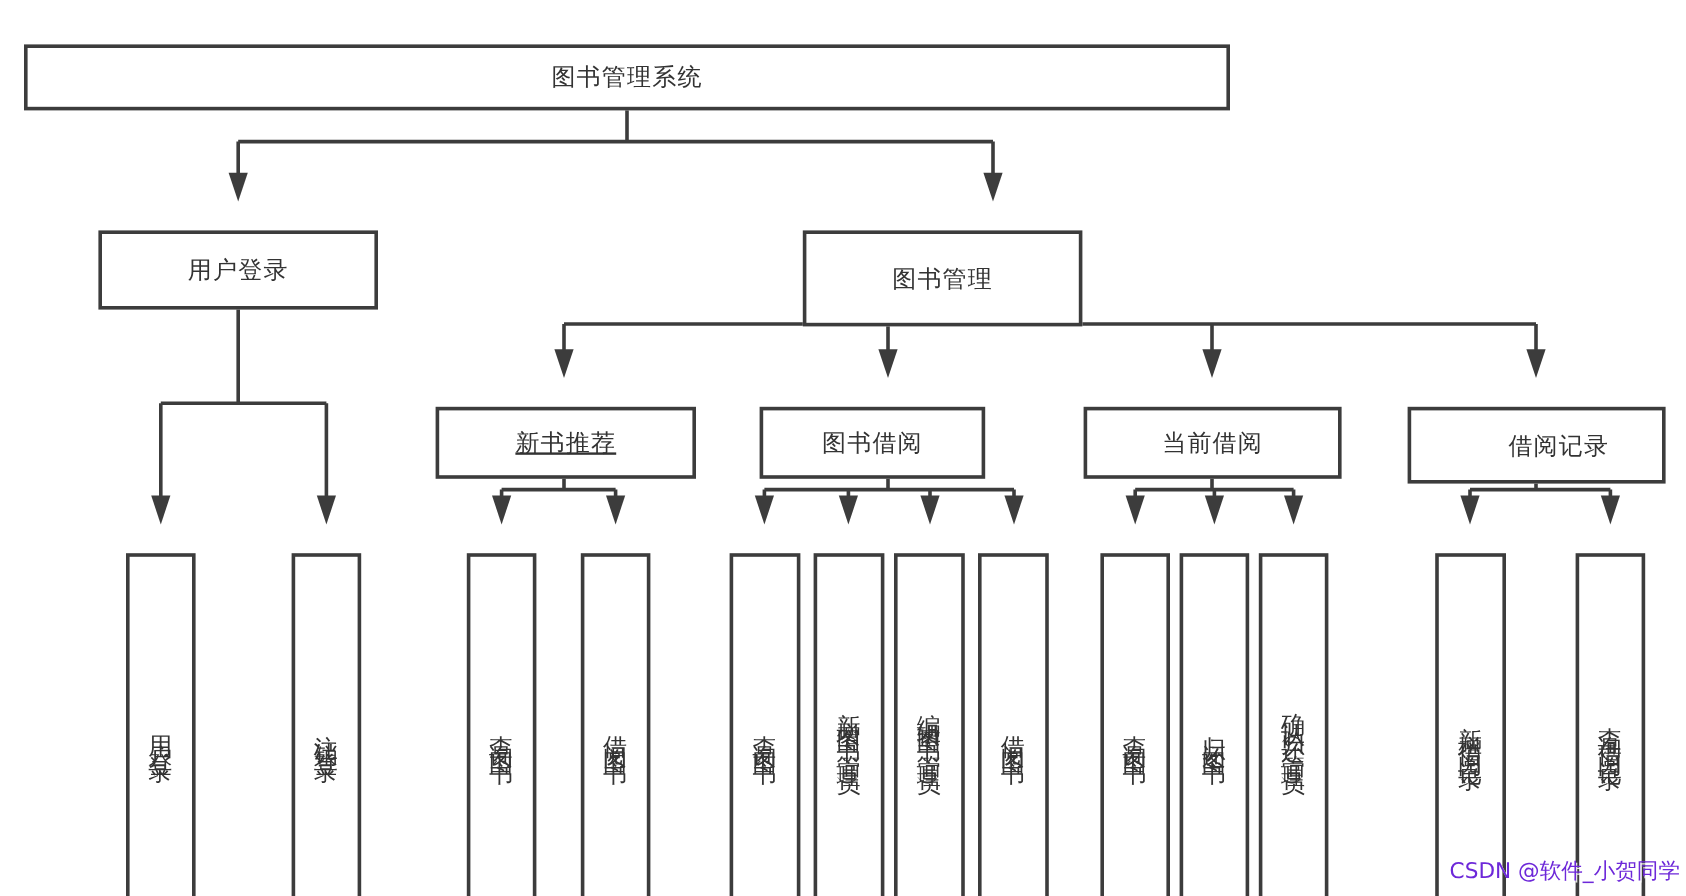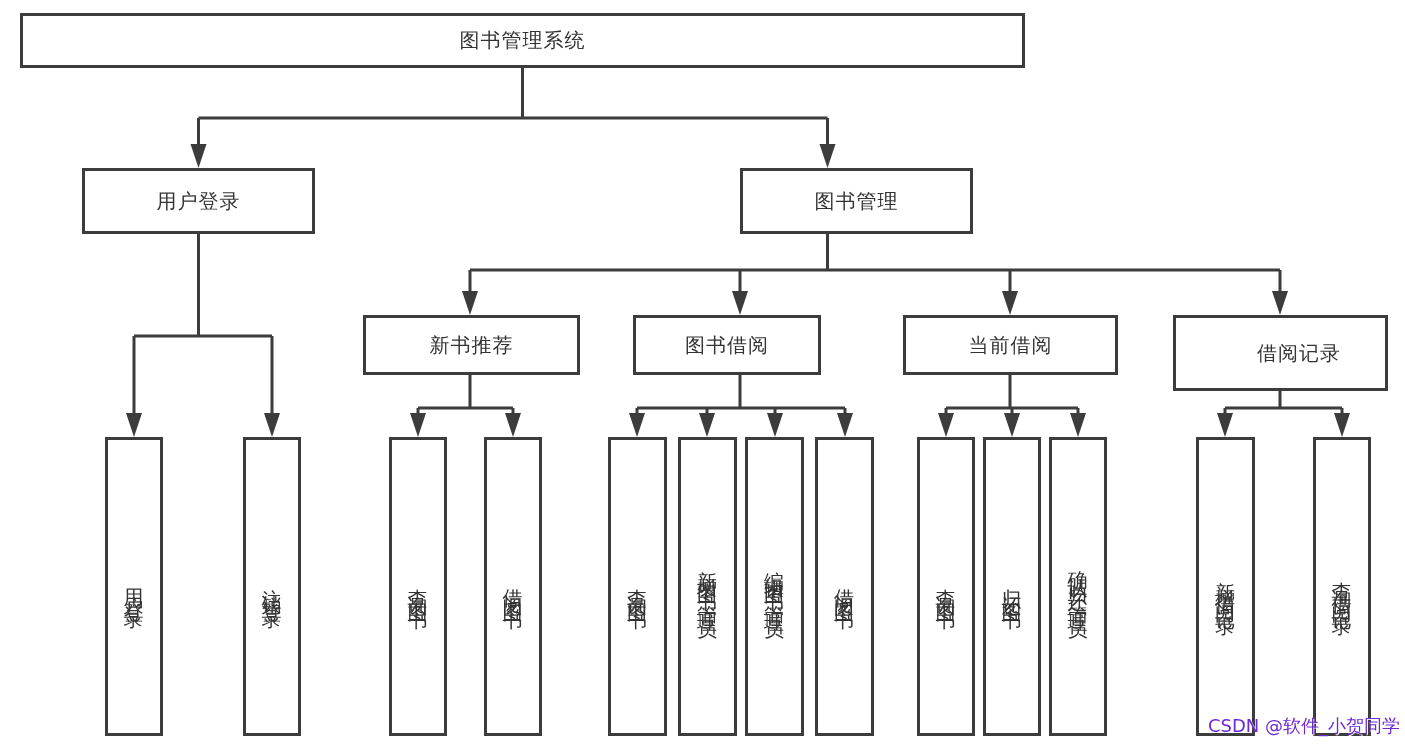--- a/index.html
+++ b/index.html
@@ -11,20 +11,21 @@
     overflow:hidden;
   }
   .connectors{position:absolute;left:0;top:0;width:1405px;height:747px;}
   .node{
     position:absolute;
     box-sizing:border-box;
     border:3px solid #3c3c3c;
     background:#ffffff;
     display:flex;align-items:center;justify-content:center;
     color:#333333;
+    margin-top:24px;
   }
   .node-h{font-size:20px;letter-spacing:1px;}
   .node-v{width:58px;height:299px;}
   .vtext{
     writing-mode:vertical-rl;
     text-orientation:mixed;
     font-size:20px;
     line-height:1;
     letter-spacing:7px;
     color:#333333;
@@ -91,34 +92,34 @@
     </g>
   </svg>
 
   <div class="node node-h" style="left:20px;top:13px;width:1005px;height:55px;">
     <span>图书管理系统</span>
   </div>
 
   <div class="node node-h" style="left:82px;top:168px;width:233px;height:66px;">
     <span>用户登录</span>
   </div>
-  <div class="node node-h" style="left:740px;top:168px;width:233px;height:66px;">
+  <div class="node node-h" style="left:669px;top:168px;width:233px;height:80px;">
     <span>图书管理</span>
   </div>
 
-  <div class="node node-h" style="left:363px;top:315px;width:217px;height:60px;">
+  <div class="node node-h" style="left:363px;top:315px;width:217px;height:60px;text-decoration:underline;">
     <span>新书推荐</span>
   </div>
   <div class="node node-h" style="left:633px;top:315px;width:188px;height:60px;">
     <span>图书借阅</span>
   </div>
   <div class="node node-h" style="left:903px;top:315px;width:215px;height:60px;font-family:Liberation Serif, serif;">
     <span>当前借阅</span>
   </div>
-  <div class="node node-h" style="left:1173px;top:315px;width:215px;height:76px;padding-left:37px;">
+  <div class="node node-h" style="left:1173px;top:315px;width:215px;height:64px;padding-left:37px;">
     <span>借阅记录</span>
   </div>
 
   <div class="node node-v" style="left:105px;top:437px;">
     <span class="vtext">用户登录</span>
   </div>
   <div class="node node-v" style="left:243px;top:437px;">
     <span class="vtext">注销登录</span>
   </div>
 

